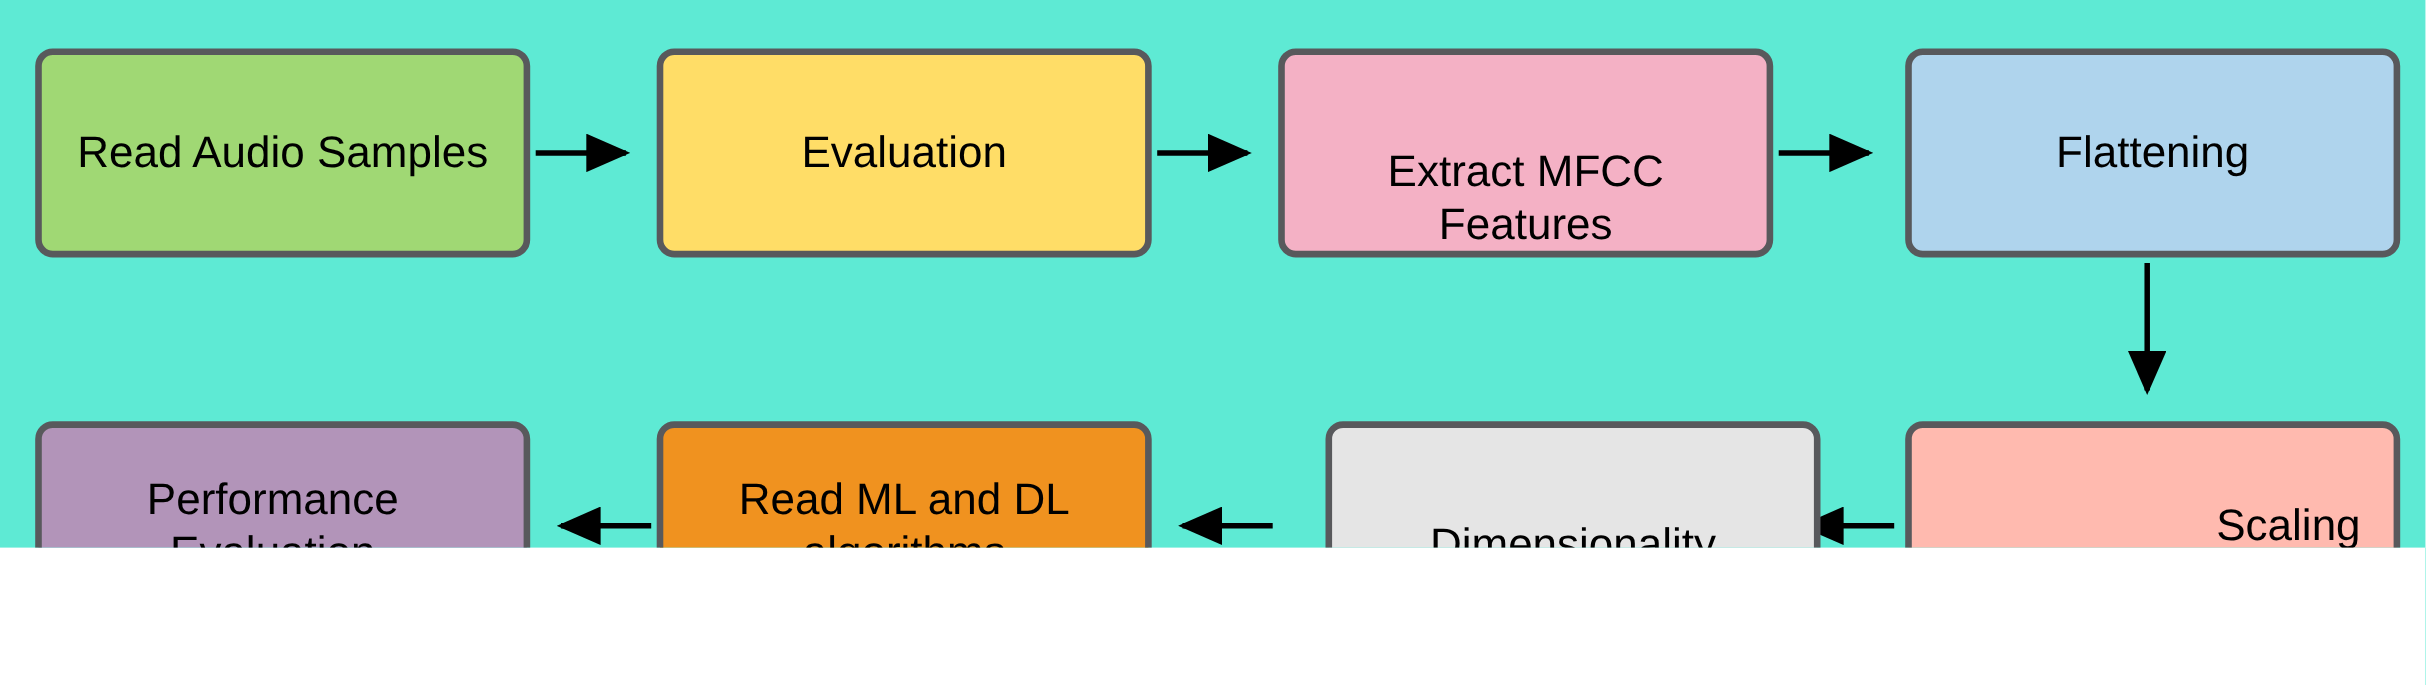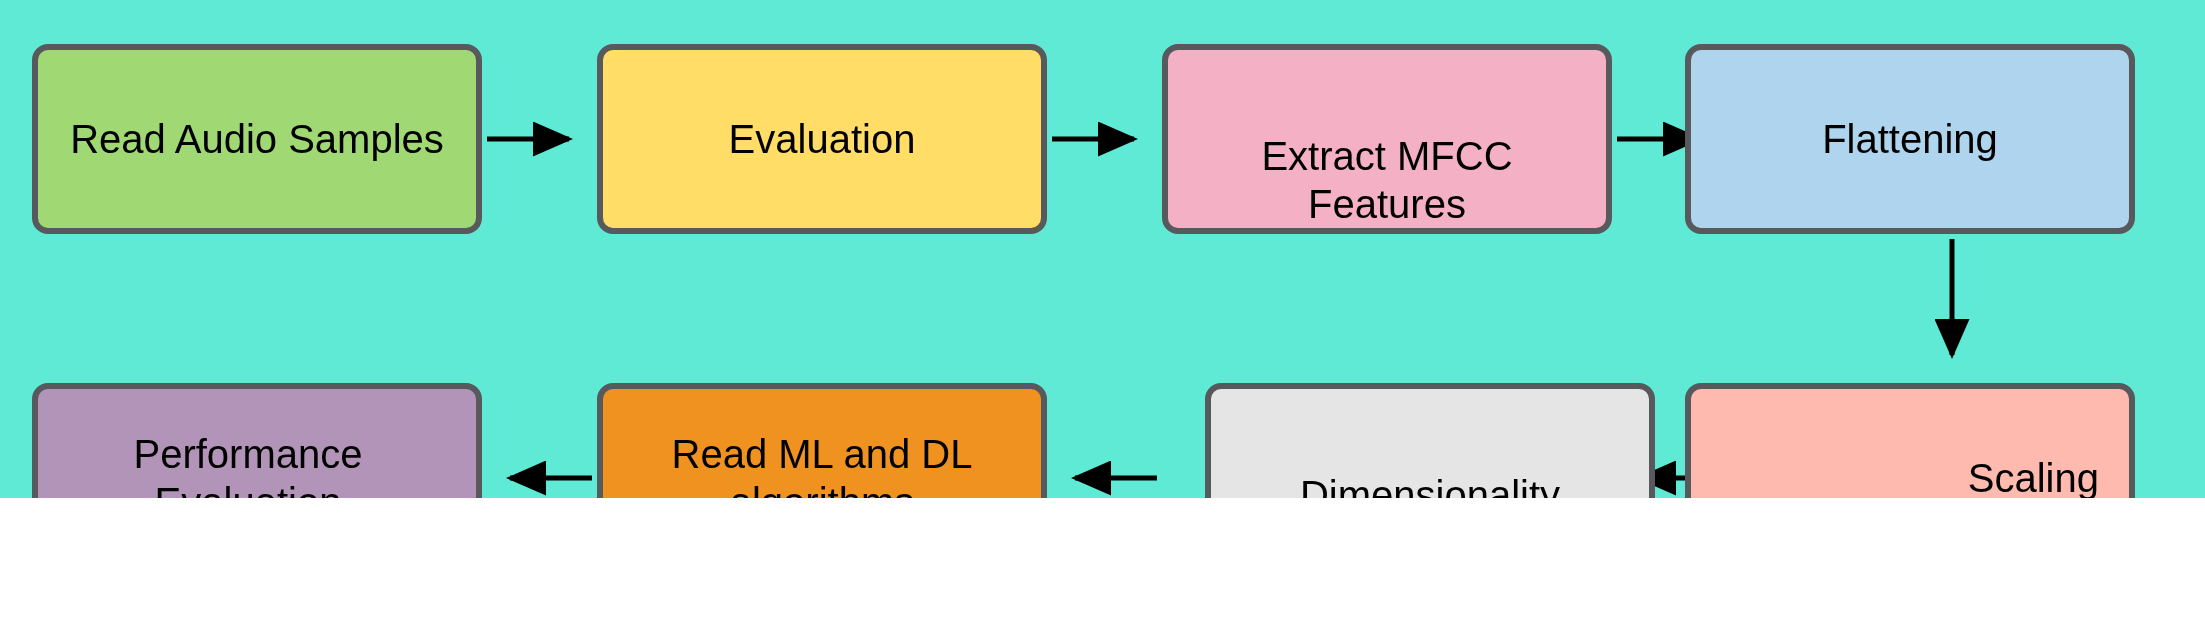--- a/index.html
+++ b/index.html
@@ -35,21 +35,21 @@
     padding: 0 30px;
     font-size: 40px;
     line-height: 1.2;
     color: #000000;
   }
   .row-top    { top: 44px; }
   .row-bottom { top: 383px; }
   .col-1 { left: 32px; }
   .col-2 { left: 597px; }
   .col-3 { left: 1162px; align-items: flex-end; }
-  .col-4 { left: 1685px; }
+  .col-4 { left: 1732px; }
   .edge {
     stroke: #000000;
     stroke-width: 5;
   }
 </style>
 </head>
 <body>
 
 <div class="canvas">
 

